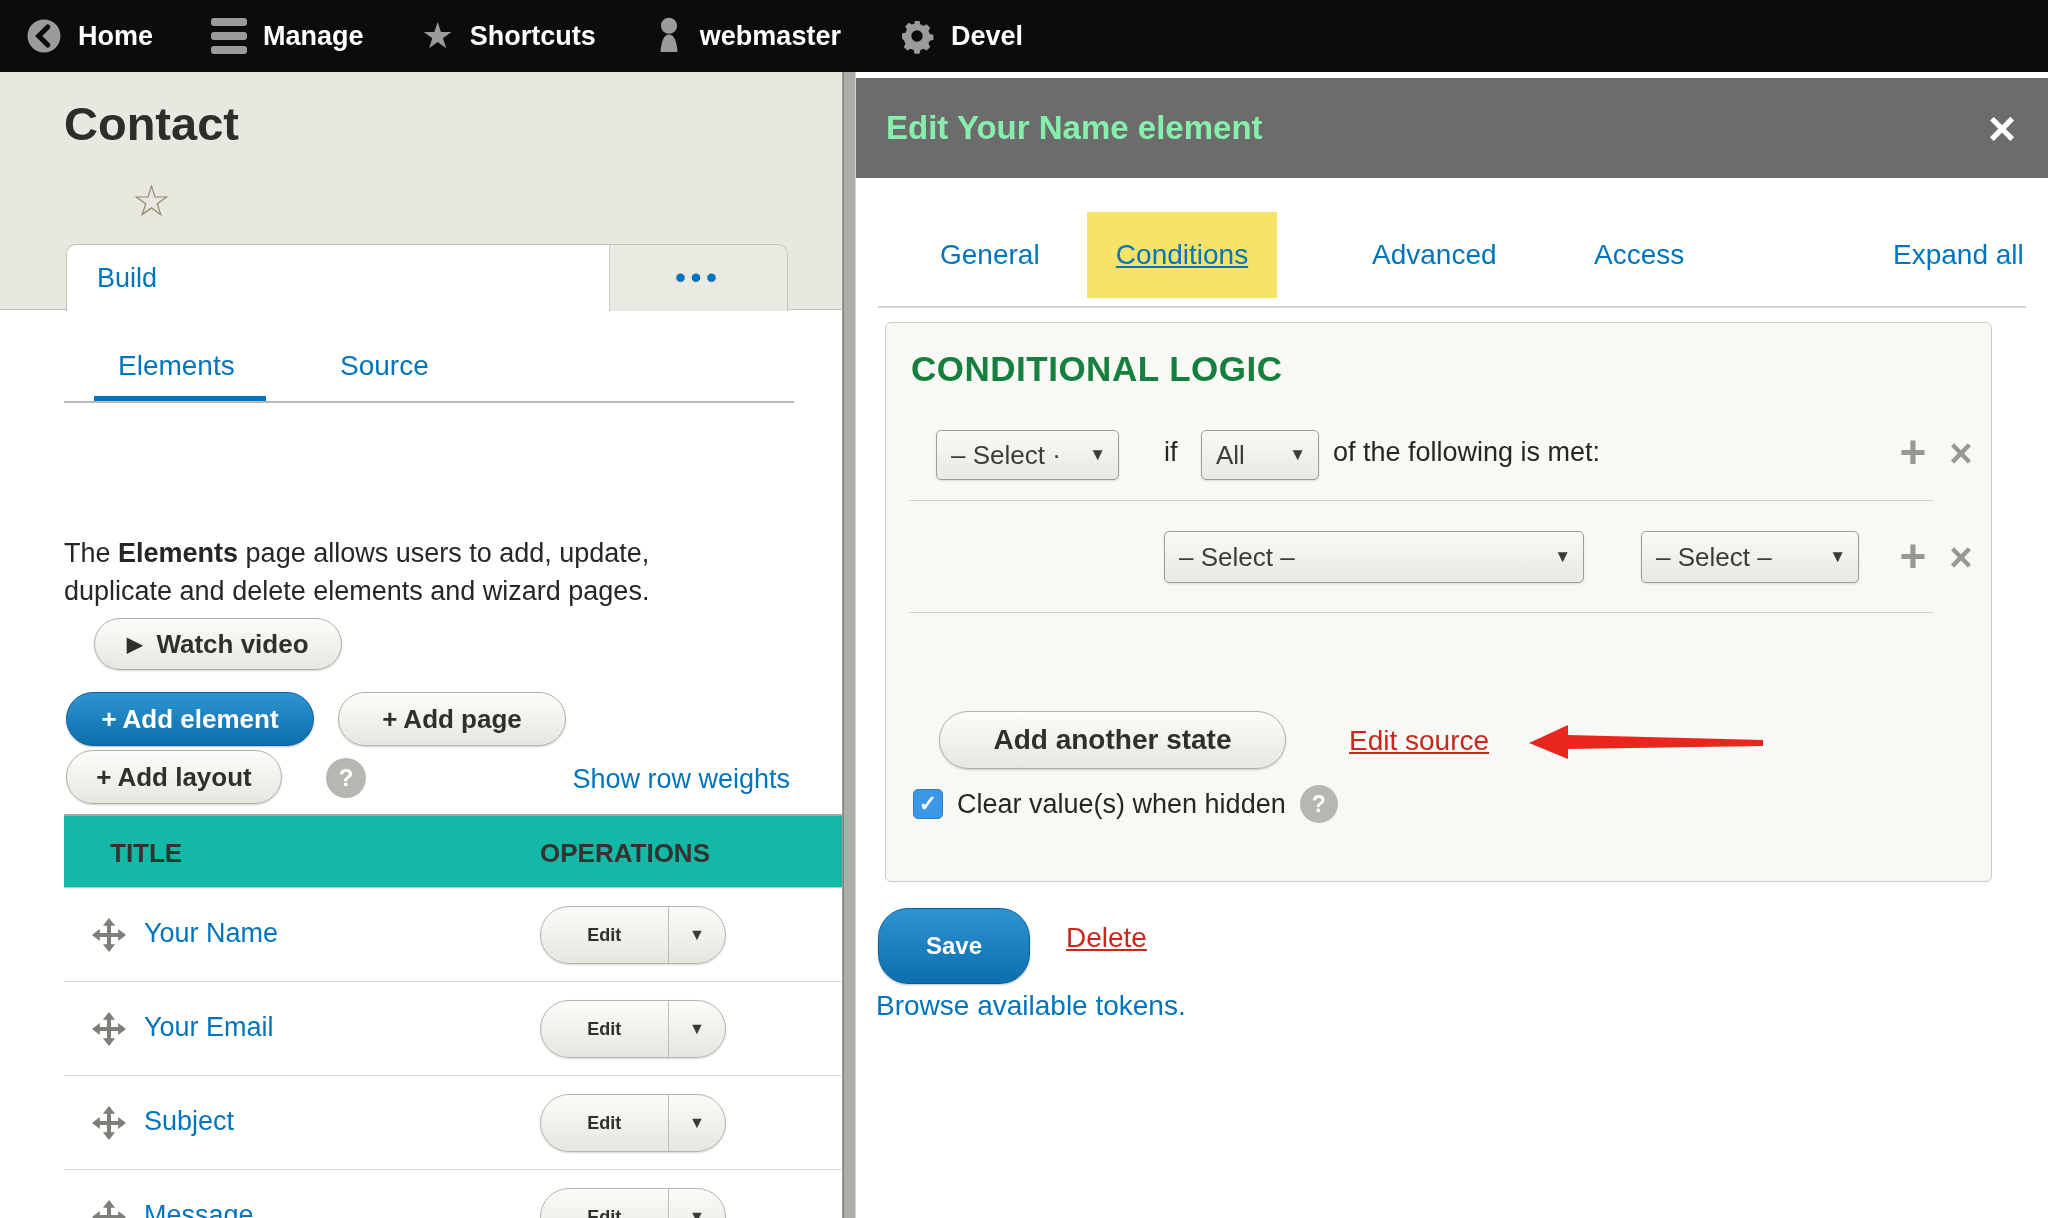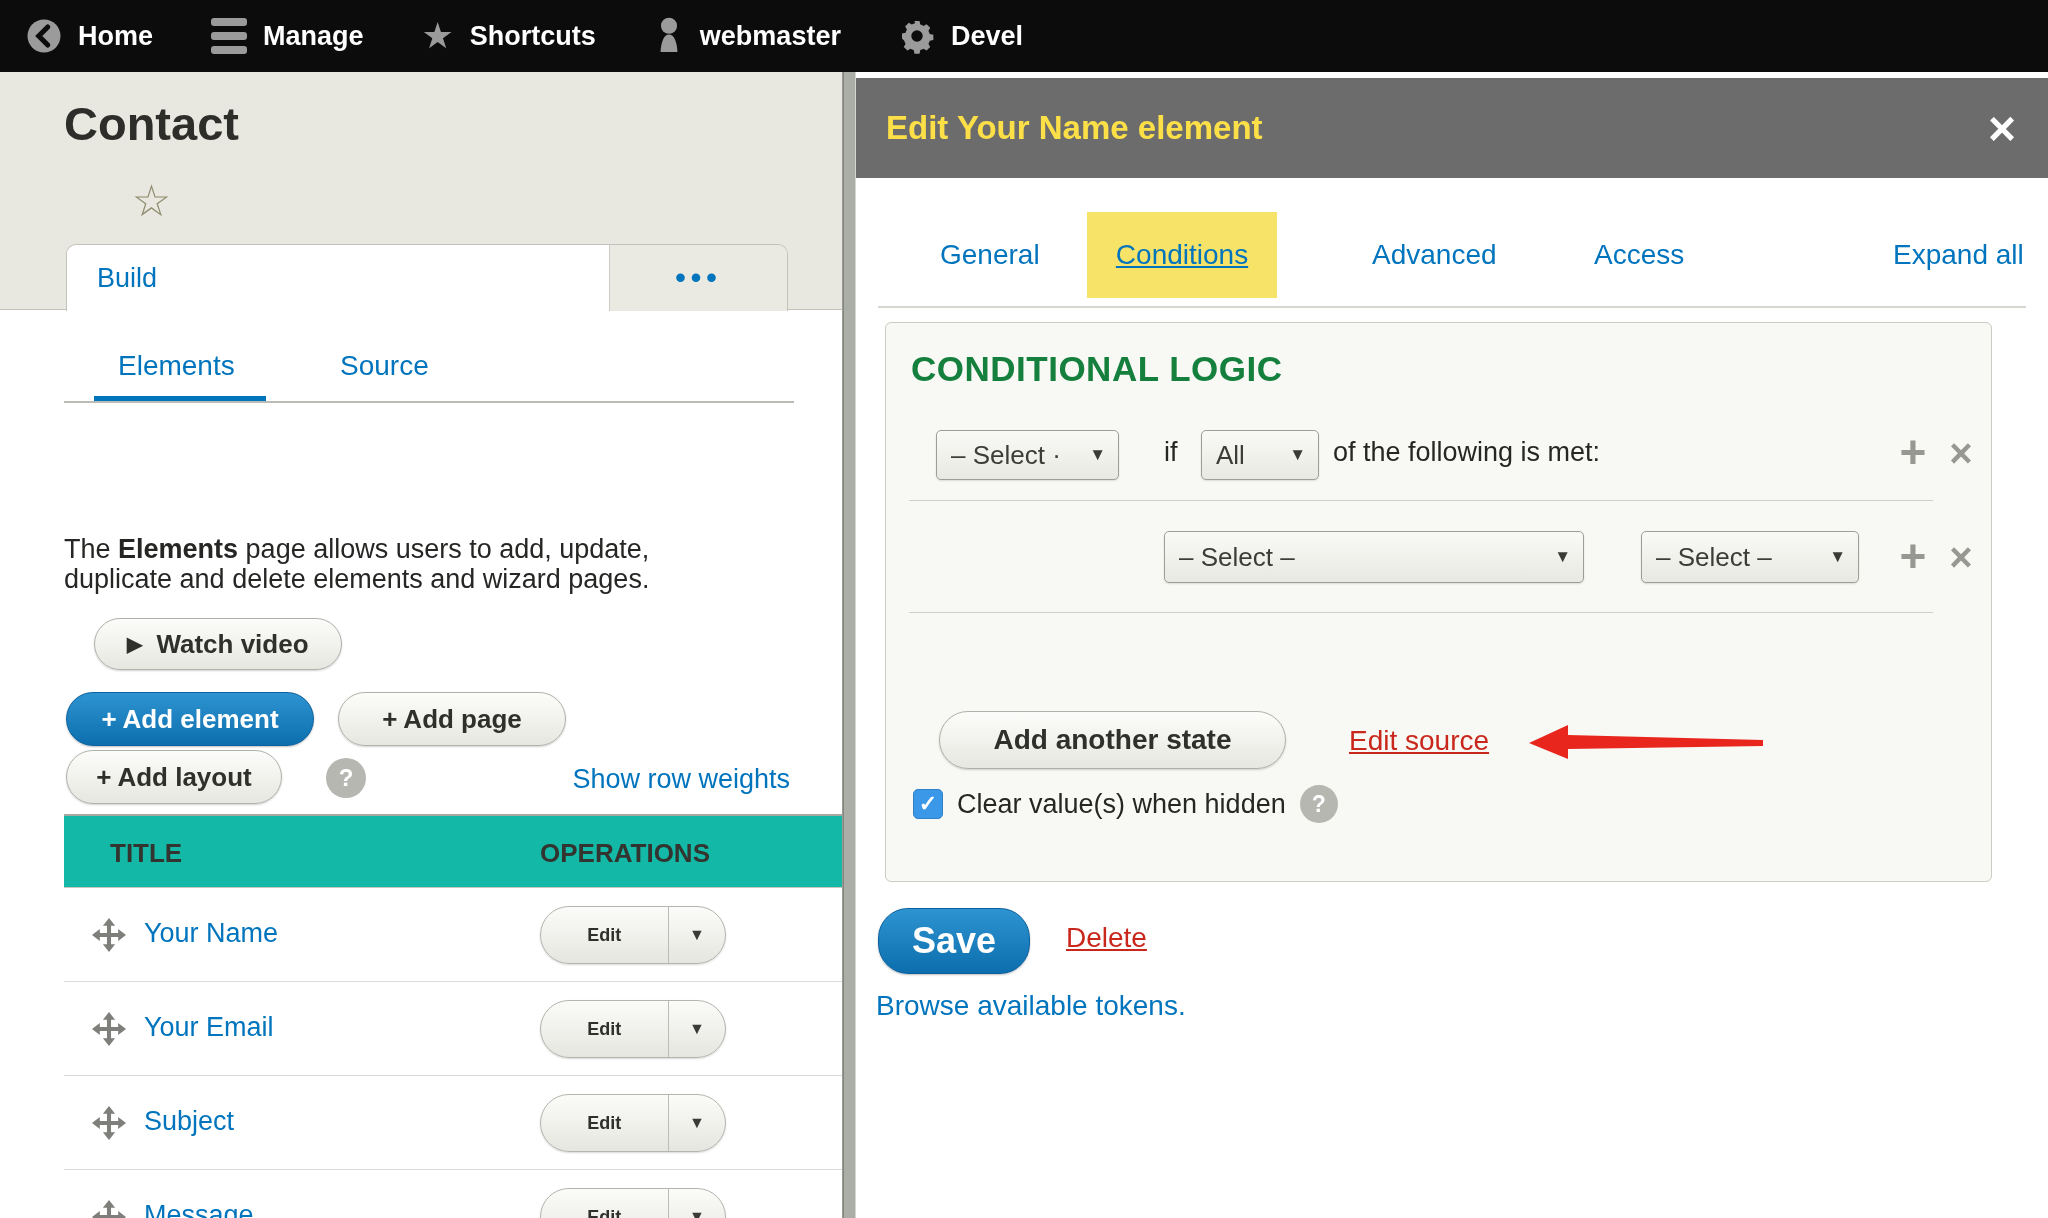--- a/index.html
+++ b/index.html
@@ -36,21 +36,21 @@
   .stab { position:absolute; font-size:28px; color:#0074bd; cursor:pointer; }
   .stab.elements { left:118px; top:0; }
   .stab.source { left:340px; top:0; }
   .stab-underline { position:absolute; left:94px; top:46px; width:172px; height:7px; background:#0074bd; }
   .stab-base { position:absolute; left:64px; top:51px; width:730px; height:2px; background:#bcbcb6; }
 
   .crumbs { position:absolute; left:64px; top:396px; font-size:27px; color:#333; }
   .crumbs a { color:#0074bd; text-decoration:none; cursor:pointer; }
   .crumbs .sep { color:#2c2c2c; margin:0 10px; }
 
-  .desc { position:absolute; left:64px; top:462px; width:630px; font-size:27px; line-height:30px; color:#262624; }
+  .desc { position:absolute; left:64px; top:462px; width:630px; font-size:27px; line-height:38px; color:#262624; }
   .desc b { font-weight:bold; }
 
   .pill { background:linear-gradient(#fcfcfa,#e7e7e1); border:1px solid #b1b1ab; border-radius:30px;
           box-shadow:0 1px 2px rgba(0,0,0,.18); color:#2f2f2b; font-weight:bold; font-size:26px;
           display:flex; align-items:center; justify-content:center; cursor:pointer; }
   .blue-pill { background:linear-gradient(#2e94d1,#0c6ead); border:1px solid #0a5f9d; border-radius:28px;
                color:#fff; font-weight:bold; font-size:26px; box-shadow:0 1px 2px rgba(0,0,0,.25);
                display:flex; align-items:center; justify-content:center; cursor:pointer; }
   .watch { position:absolute; left:94px; top:546px; height:52px; padding:0 32px; gap:14px; }
   .watch .play { font-size:20px; }
@@ -79,21 +79,21 @@
                     justify-content:center; font-size:16px; color:#3a3a36; }
 
   
   #divider { position:absolute; left:843px; top:72px; width:13px; height:1146px; background:#abaea7;
              border-left:1px solid #84877f; border-right:1px solid #d2d5cd; }
 
   
   #dialog { position:absolute; left:856px; top:72px; width:1192px; height:1146px; background:#fff; }
   .dheader { position:absolute; left:0; top:6px; width:1192px; height:100px; background:#6c6c6c;
              display:flex; align-items:center; }
-  .dtitle { margin-left:30px; color:#fde047; font-size:33px; font-weight:bold; }
+  .dtitle { margin-left:30px; color:#86efac; font-size:33px; font-weight:bold; }
   .dclose { position:absolute; right:24px; top:0; height:100px; display:flex; align-items:center;
             color:#fff; font-size:48px; font-weight:bold; cursor:pointer; padding:0 8px; }
 
   .dtabs { position:absolute; left:0; top:140px; width:1192px; height:86px; }
   .dtab { position:absolute; top:50%; transform:translateY(-50%); font-size:28px; color:#0074bd; cursor:pointer; }
   .dtab.general { left:84px; }
   .dtab.advanced { left:516px; }
   .dtab.access { left:738px; }
   .dtab.expand { left:1037px; }
   .cond-hl { position:absolute; left:231px; top:0; width:190px; height:86px; background:#f7e367;
@@ -135,21 +135,21 @@
   .editsource { position:absolute; left:463px; top:402px; font-size:28px; color:#c9271c;
                 text-decoration:underline; cursor:pointer; }
   .annot-arrow { position:absolute; left:640px; top:398px; }
   .clearrow { position:absolute; left:27px; top:462px; display:flex; align-items:center; gap:14px; }
   .checkbox { width:30px; height:30px; background:#3b97e8; border:1px solid #2f7fc4; border-radius:5px;
               display:flex; align-items:center; justify-content:center; color:#fff; font-size:22px;
               font-weight:bold; cursor:pointer; }
   .clearlabel { font-size:27px; color:#262624; }
   .qhelp.dlg { width:38px; height:38px; font-size:23px; }
 
-  .savebtn { position:absolute; left:22px; top:836px; width:152px; height:66px; border-radius:30px; font-size:36px;text-align:right; }
+  .savebtn { position:absolute; left:22px; top:836px; width:152px; height:76px; border-radius:30px; font-size:24px;text-align:right; }
   .deletelink { position:absolute; left:210px; top:850px; font-size:28px; color:#c9271c;
                 text-decoration:underline; cursor:pointer; }
   .tokens { position:absolute; left:20px; top:918px; font-size:28px; color:#0074bd; font-weight:500;
             text-decoration:none; cursor:pointer; }
 </style>
 </head>
 <body>
 
 <header id="toolbar">
   <div class="titem">

